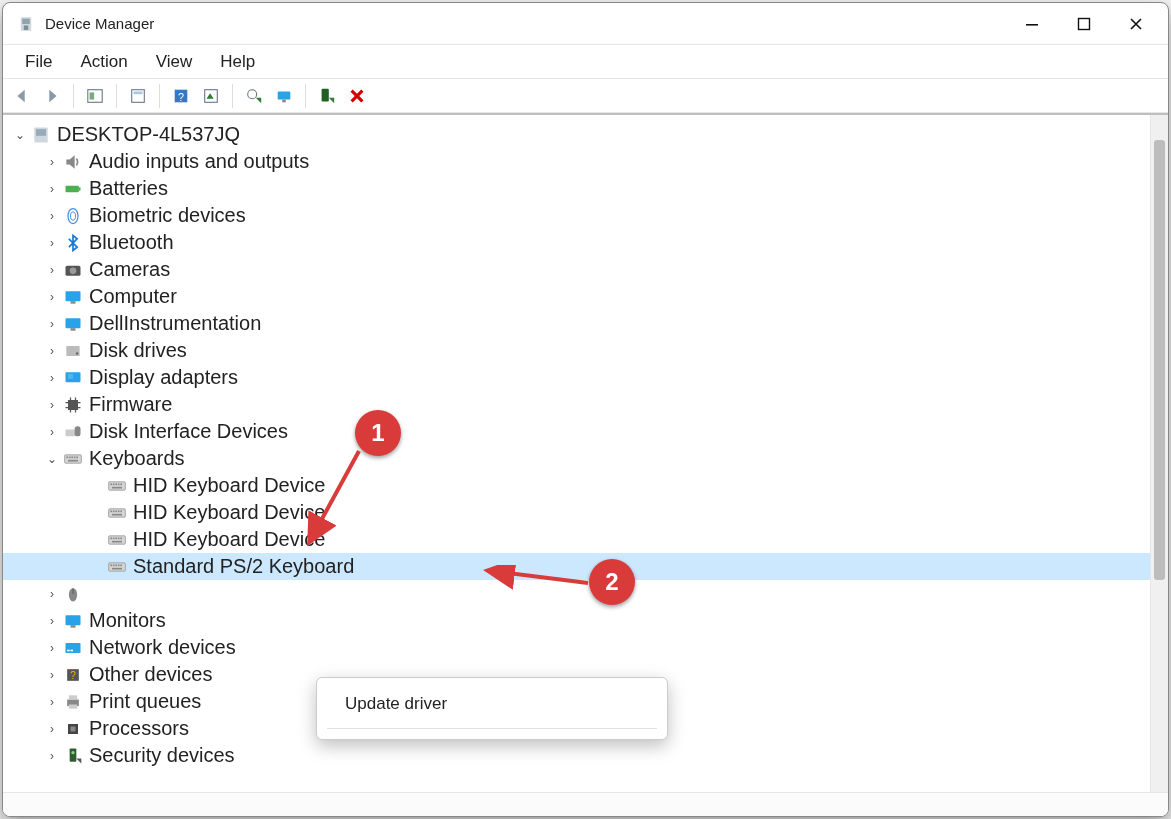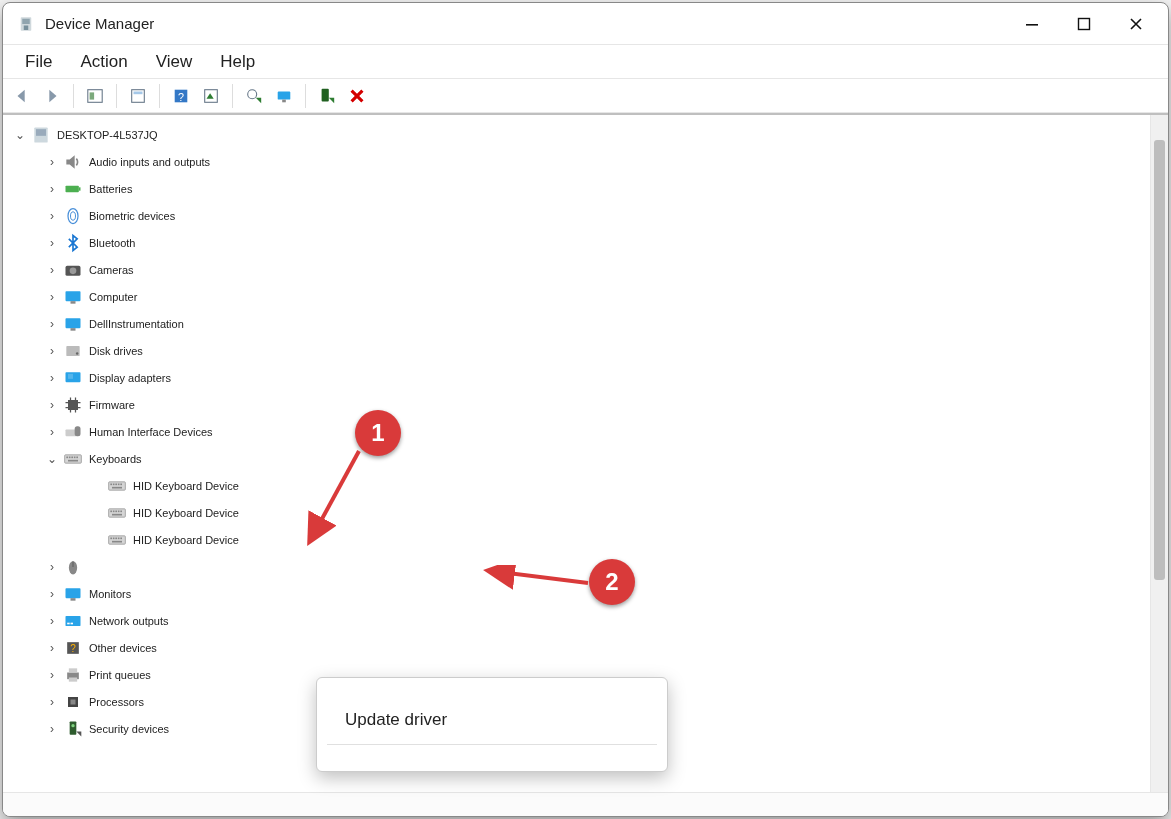--- a/index.html
+++ b/index.html
@@ -45,30 +45,30 @@
   
   .content-wrap{flex:1;display:flex;position:relative;border-top:2px solid #bfbfbf}
   .tree{flex:1;overflow:auto;padding:6px 0 6px 0;background:#fff}
   .scrollbar{width:18px;background:#f0f0f0;border-left:1px solid #e6e6e6;position:relative}
   .thumb{position:absolute;left:3px;right:3px;top:25px;height:440px;background:#bdbdbd;border-radius:3px}
   
   .node{display:flex;align-items:center;height:27px;padding-right:10px;white-space:nowrap}
   .node .chevron{width:14px;display:flex;justify-content:center;color:#555;font-size:12px}
   .node .chevron.none{color:transparent}
   .node .icon{width:20px;height:20px;display:flex;align-items:center;justify-content:center;margin:0 6px 0 4px}
-  .node .label{font-size:11px}
+  .node .label{font-size:20px}
   .lvl0{padding-left:10px}
   .lvl1{padding-left:42px}
   .lvl2{padding-left:86px}
   .selected{background:var(--blue-sel)}
   
   .ctx{
     position:absolute;left:313px;top:562px;
     width:352px;background:#fff;border:1px solid #ccc;border-radius:6px;
-    box-shadow:0 6px 18px rgba(0,0,0,.25);padding:22px 0;
+    box-shadow:0 6px 18px rgba(0,0,0,.25);padding:6px 0;
     font-size:17px;
   }
   .ctx-item{padding:10px 28px}
   .ctx-sep{height:1px;background:#e0e0e0;margin:4px 10px}
   
   .badge{position:absolute;width:46px;height:46px;border-radius:50%;background:var(--badge);color:#fff;font-weight:700;font-size:24px;display:flex;align-items:center;justify-content:center;box-shadow:0 2px 4px rgba(0,0,0,.4)}
   .arrow-svg{position:absolute;pointer-events:none}
   
   .statusbar{height:24px;border-top:1px solid #e6e6e6;background:#fbfbfb}
 </style>
@@ -288,21 +288,21 @@
           <span class="label">Firmware</span>
         </div>
         <div class="node lvl1">
           <span class="chevron right">›</span>
           <span class="icon">
             <svg viewBox="0 0 24 24">
               <rect x="3" y="9" width="14" height="8" rx="1" fill="#ccc"></rect>
               <rect x="14" y="5" width="7" height="12" rx="3" fill="#888"></rect>
             </svg>
           </span>
-          <span class="label">Human Interface Devices</span>
+          <span class="label">Disk Interface Devices</span>
         </div>
         <div class="node lvl1">
           <span class="chevron down">⌄</span>
           <span class="icon">
             <svg viewBox="0 0 24 24">
               <rect x="2" y="7" width="20" height="10" rx="1" fill="#d5d5d5" stroke="#999"></rect>
               <rect x="4" y="9" width="2" height="2" fill="#888"></rect>
               <rect x="7" y="9" width="2" height="2" fill="#888"></rect>
               <rect x="10" y="9" width="2" height="2" fill="#888"></rect>
               <rect x="13" y="9" width="2" height="2" fill="#888"></rect>
@@ -350,20 +350,35 @@
               <rect x="4" y="9" width="2" height="2" fill="#888"></rect>
               <rect x="7" y="9" width="2" height="2" fill="#888"></rect>
               <rect x="10" y="9" width="2" height="2" fill="#888"></rect>
               <rect x="13" y="9" width="2" height="2" fill="#888"></rect>
               <rect x="16" y="9" width="2" height="2" fill="#888"></rect>
               <rect x="6" y="13" width="12" height="2" fill="#888"></rect>
             </svg>
           </span>
           <span class="label">HID Keyboard Device</span>
         </div>
+        <div class="node lvl2 selected">
+          <span class="chevron none">›</span>
+          <span class="icon">
+            <svg viewBox="0 0 24 24">
+              <rect x="2" y="7" width="20" height="10" rx="1" fill="#d5d5d5" stroke="#999"></rect>
+              <rect x="4" y="9" width="2" height="2" fill="#888"></rect>
+              <rect x="7" y="9" width="2" height="2" fill="#888"></rect>
+              <rect x="10" y="9" width="2" height="2" fill="#888"></rect>
+              <rect x="13" y="9" width="2" height="2" fill="#888"></rect>
+              <rect x="16" y="9" width="2" height="2" fill="#888"></rect>
+              <rect x="6" y="13" width="12" height="2" fill="#888"></rect>
+            </svg>
+          </span>
+          <span class="label">Standard PS/2 Keyboard</span>
+        </div>
         <div class="node lvl1">
           <span class="chevron right">›</span>
           <span class="icon">
             <svg viewBox="0 0 24 24">
               <ellipse cx="12" cy="13" rx="5" ry="8" fill="#888"></ellipse>
               <line x1="12" y1="5" x2="12" y2="12" stroke="#555"></line>
             </svg>
           </span>
         </div>
         <div class="node lvl1">
@@ -378,21 +393,21 @@
         </div>
         <div class="node lvl1">
           <span class="chevron right">›</span>
           <span class="icon">
             <svg viewBox="0 0 24 24">
               <rect x="3" y="6" width="18" height="12" rx="1" fill="#29a3e8"></rect>
               <rect x="5" y="14" width="3" height="2" fill="#fff"></rect>
               <rect x="9" y="14" width="3" height="2" fill="#fff"></rect>
             </svg>
           </span>
-          <span class="label">Network outputs</span>
+          <span class="label">Network devices</span>
         </div>
         <div class="node lvl1">
           <span class="chevron right">›</span>
           <span class="icon">
             <svg viewBox="0 0 24 24">
               <rect x="5" y="5" width="14" height="14" fill="#555"></rect>
               <text x="12" y="17" font-size="12" text-anchor="middle" fill="#ffb300">?</text>
             </svg>
           </span>
           <span class="label">Other devices</span>

